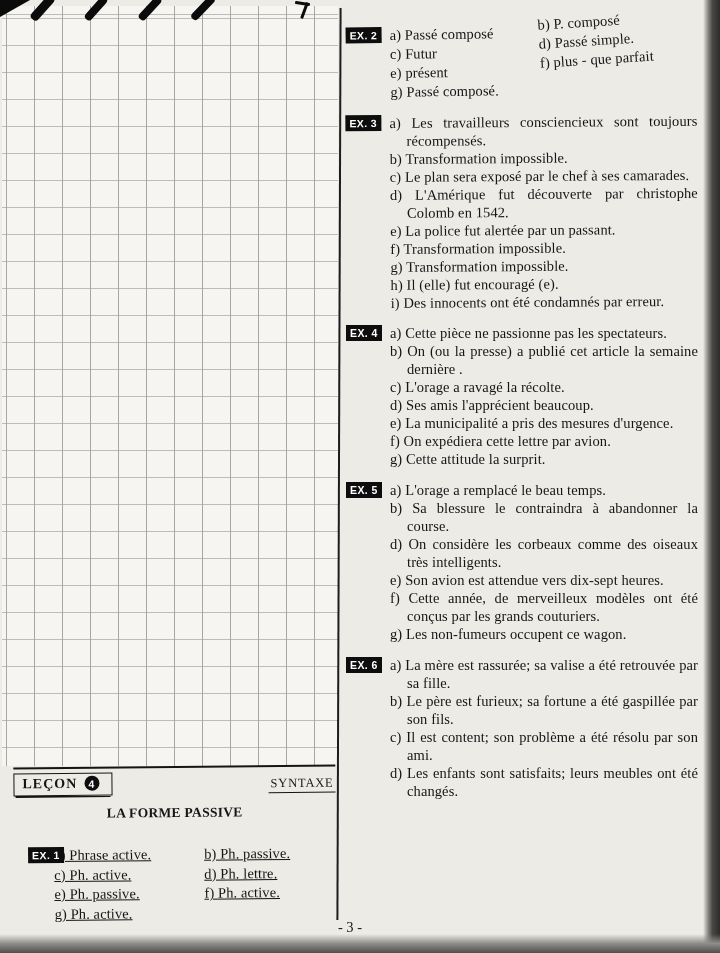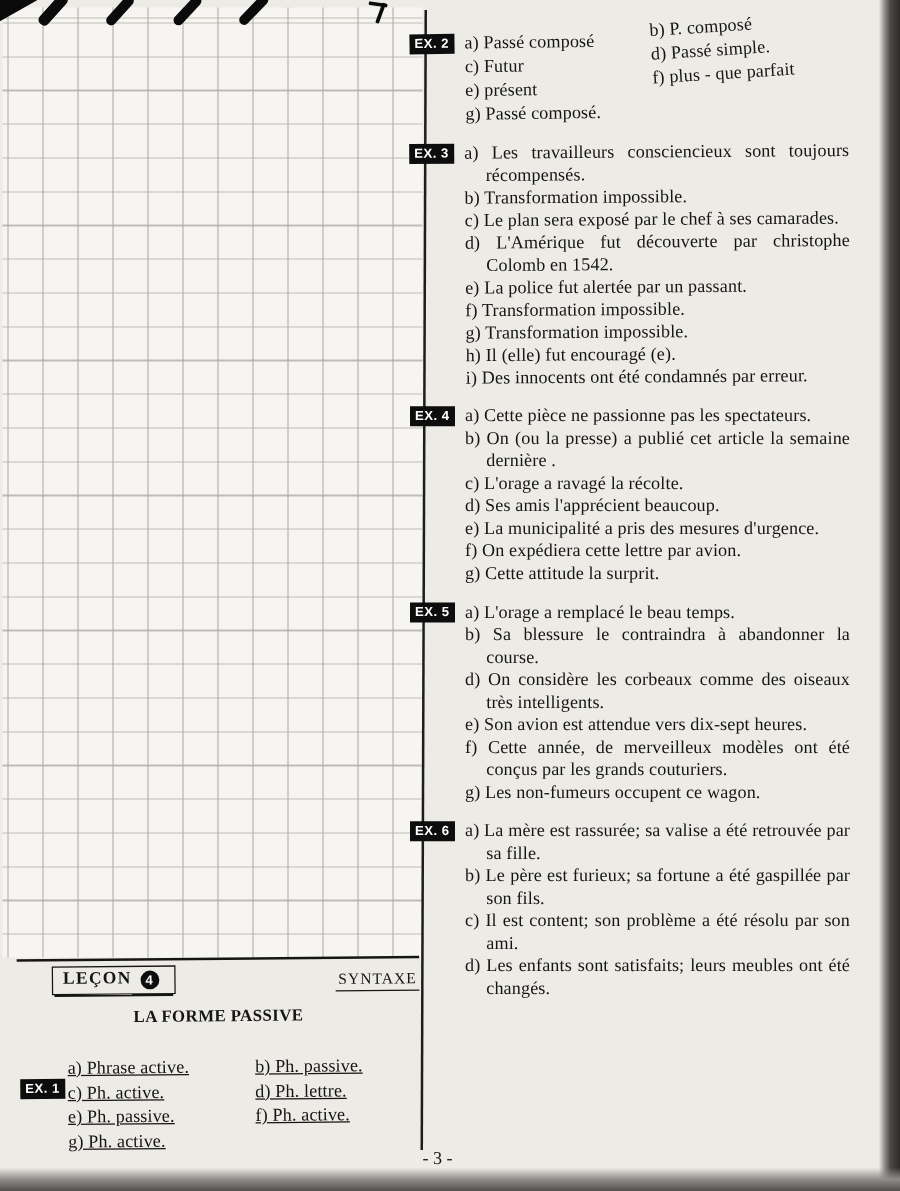--- a/index.html
+++ b/index.html
@@ -27,21 +27,21 @@
   .m1{left:38px;top:-7px;width:9px;height:30px;transform:rotate(42deg);}
   .m2{left:92px;top:-6px;width:8px;height:29px;transform:rotate(42deg);}
   .m3{left:146px;top:-6px;width:8px;height:29px;transform:rotate(43deg);}
   .m4{left:199px;top:-7px;width:8px;height:30px;transform:rotate(44deg);}
   .m7a{left:295px;top:2px;width:15px;height:3px;transform:rotate(8deg);border-radius:1px;}
   .m7b{left:303px;top:2px;width:3px;height:17px;transform:rotate(20deg);border-radius:1px;}
   
   .divider{position:absolute;left:338px;top:8px;width:2px;height:912px;
     background:#1d1d1d;transform:rotate(0.2deg);}
   
-  .right-col{position:absolute;left:334px;top:24px;width:346px;}
+  .right-col{position:absolute;left:352px;top:24px;width:346px;}
   .exercise{position:relative;padding-left:38px;margin-bottom:13px;}
   .ex-label{
     position:absolute;left:-6px;top:1px;
     background:#0d0d0d;color:#fff;
     font-family:"Liberation Sans","DejaVu Sans",sans-serif;
     font-weight:bold;font-size:10.5px;letter-spacing:.4px;
     padding:1.5px 4px 2.5px;white-space:nowrap;
   }
   .item{
     margin:0;font-size:14.5px;line-height:18px;letter-spacing:.1px;
@@ -54,39 +54,39 @@
   .ex2 .item{text-align:left;padding-left:0;text-indent:0;line-height:19px;}
   .ex3{transform:rotate(-0.4deg);}
   
   .lesson-sec{
     position:absolute;left:14px;top:766px;width:322px;
     border-top:2.5px solid #151515;padding-top:4px;
     transform:rotate(-0.5deg);
   }
   .lesson-head{display:flex;justify-content:space-between;align-items:flex-end;}
   .lecon-box{
-    display:inline-flex;align-items:flex-end;gap:7px;
+    display:inline-flex;align-items:flex-start;gap:7px;
     border:1.6px solid #151515;
     box-shadow:0 3.5px 0 -2px #151515;
     padding:2px 12px 3px 8px;
-    font-weight:bold;font-size:14px;letter-spacing:1px;margin-left:28px;
+    font-weight:bold;font-size:14px;letter-spacing:1px;
   }
   .num-circle{
     display:inline-flex;width:15px;height:15px;border-radius:50%;
     background:#0d0d0d;color:#fff;align-items:center;justify-content:center;
     font-family:"Liberation Sans","DejaVu Sans",sans-serif;
     font-size:10.5px;font-weight:bold;
   }
   .syntaxe{
     font-weight:normal;font-size:12.5px;letter-spacing:.8px;
     border-bottom:1.6px solid #151515;padding:0 2px 1px;margin-bottom:1px;
   }
   .forme-title{text-align:center;font-weight:bold;font-size:13.5px;margin-top:10px;letter-spacing:.3px;}
   .ex1{margin-top:24px;padding-left:40px;margin-bottom:0;}
-  .ex1 .ex-label{left:2px;margin-top:16px;}
+  .ex1 .ex-label{left:14px;}
   .ex1 .col-a{width:150px;flex:none;}
   .ex1 .col-b{flex:1;}
   .ex1 .item{text-align:left;padding-left:0;text-indent:0;line-height:19.5px;text-decoration:underline;}
   
   .pagenum{position:absolute;top:919px;left:0;width:700px;text-align:center;font-size:14.5px;}
   .edge-right{position:absolute;top:0;right:0;width:17px;height:100%;
     background:linear-gradient(to right,rgba(60,58,55,0),#8a8884 30%,#4a4845 55%,#2d2c2a);}
   .edge-bottom{position:absolute;left:0;bottom:0;width:100%;height:19px;
     background:linear-gradient(to bottom,rgba(90,88,85,0),#8f8d89 50%,#504d4a);}
 </style>

